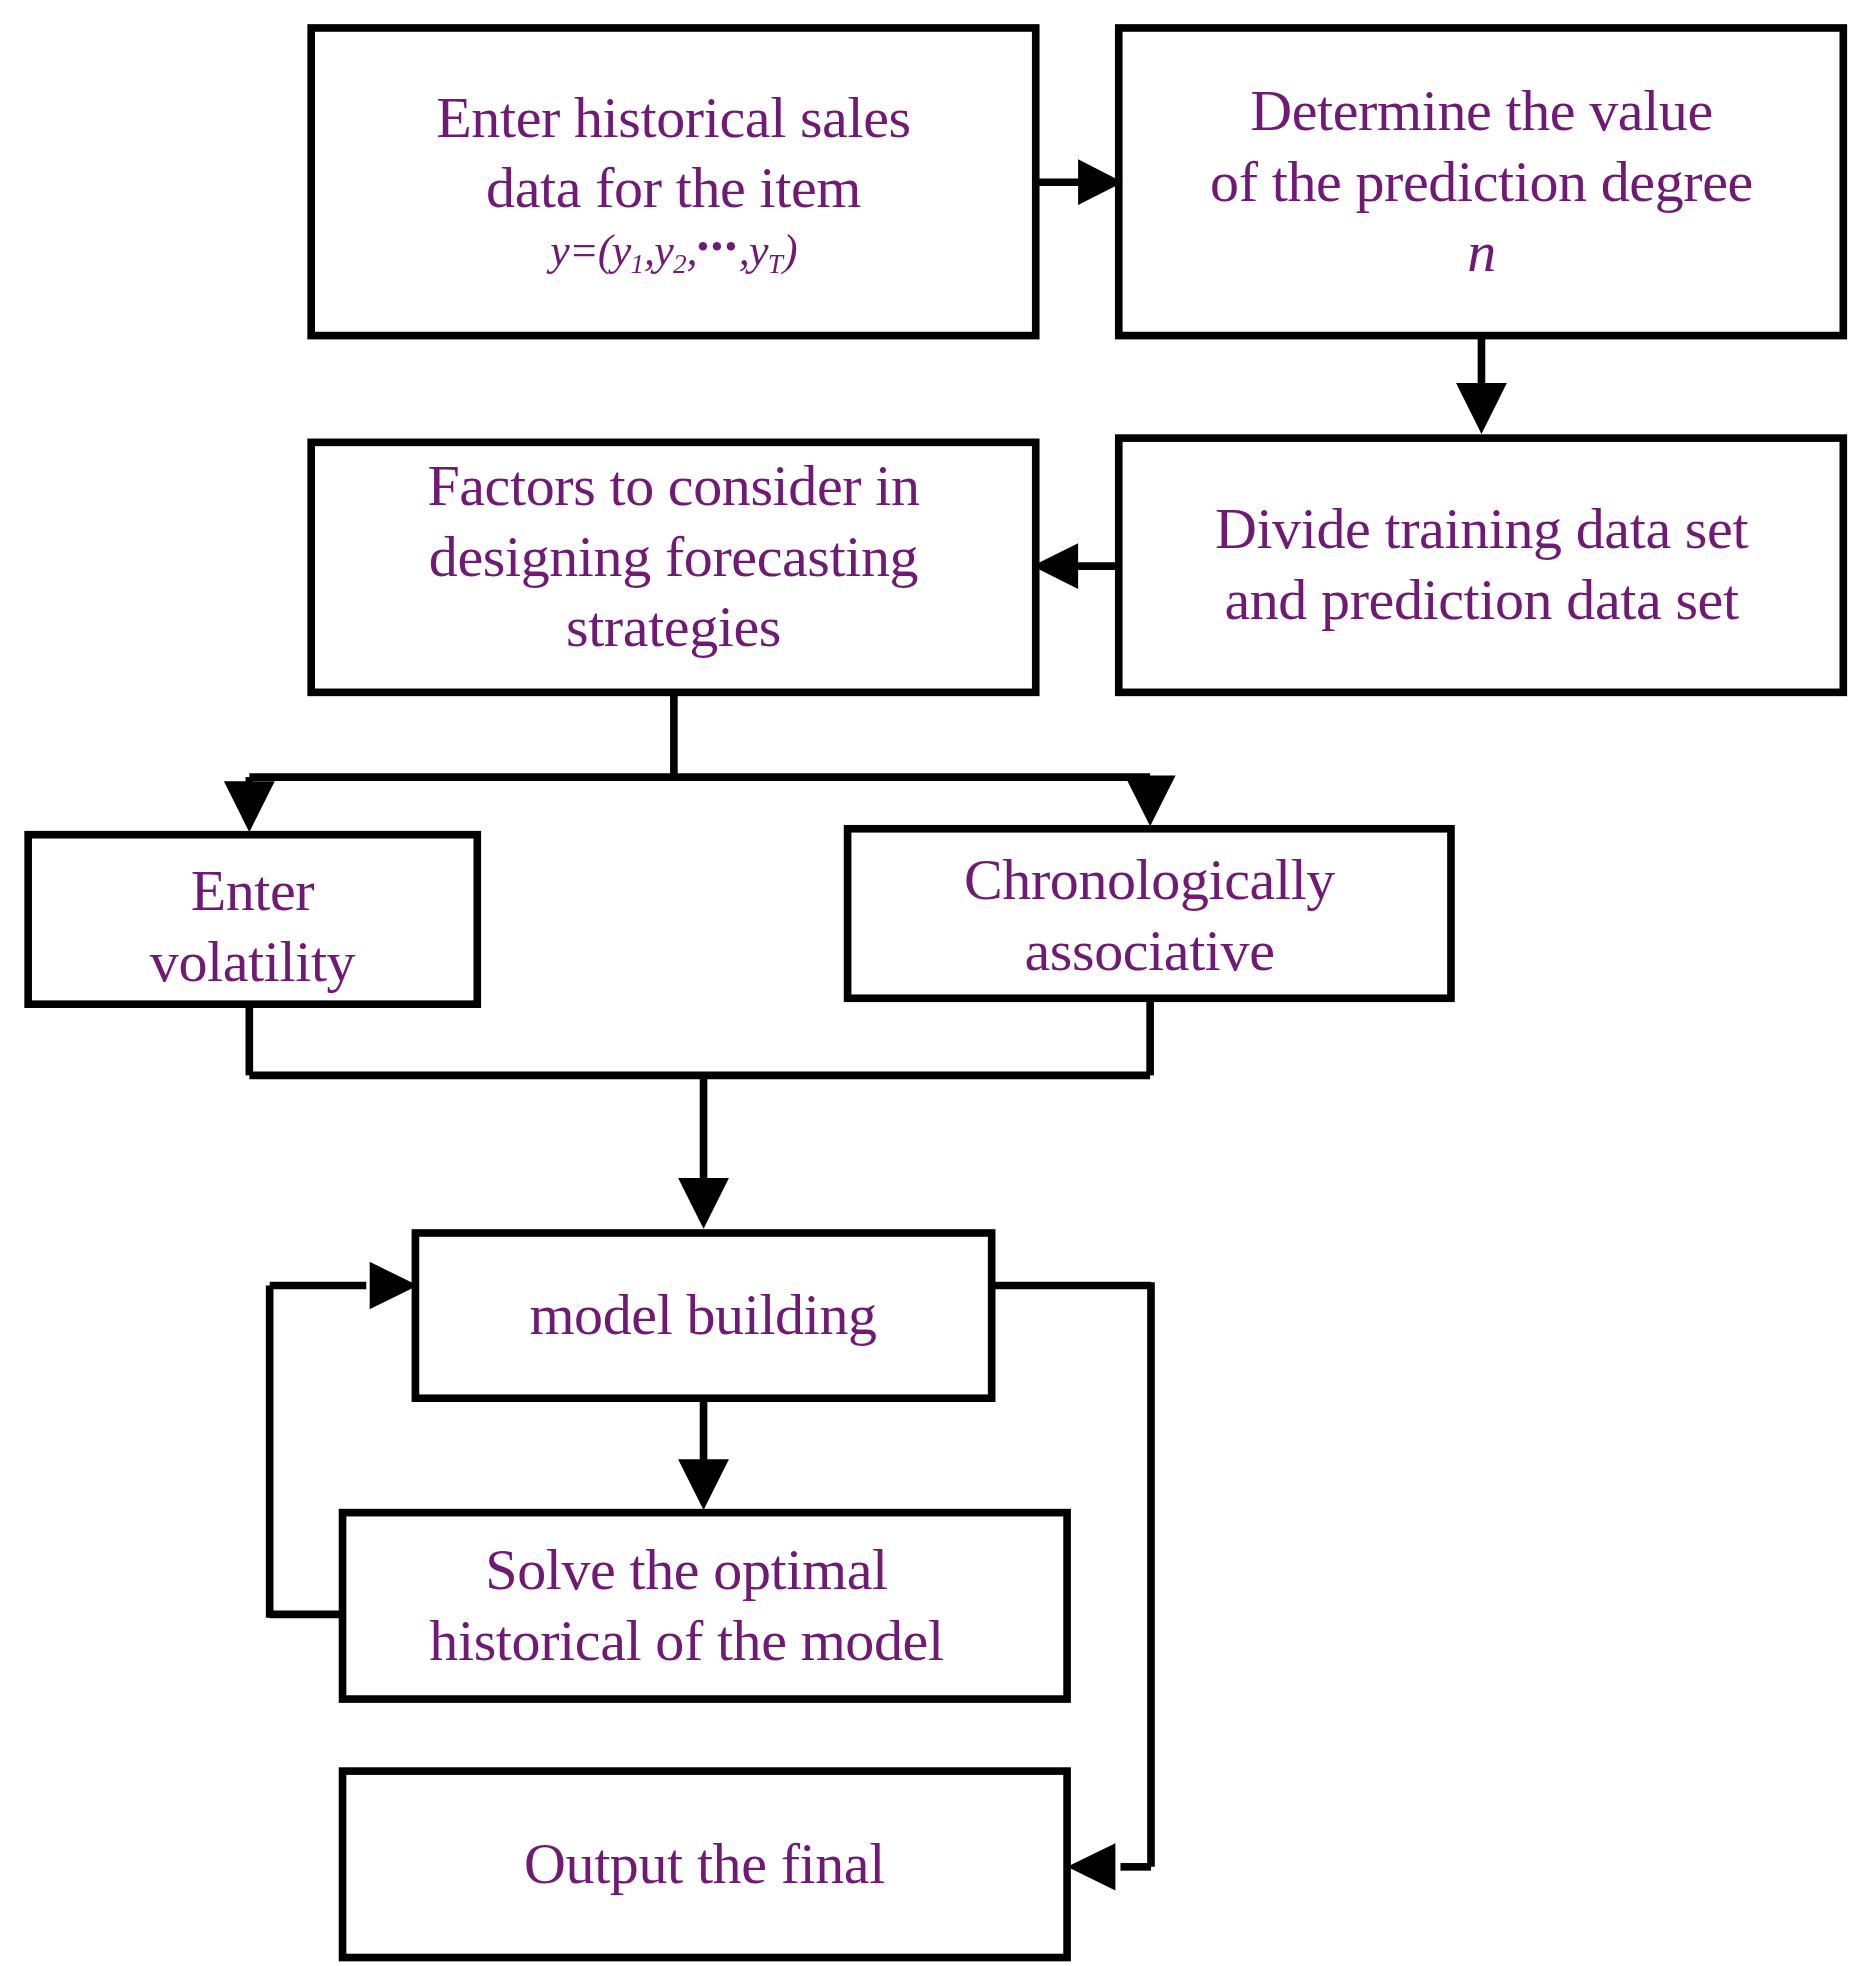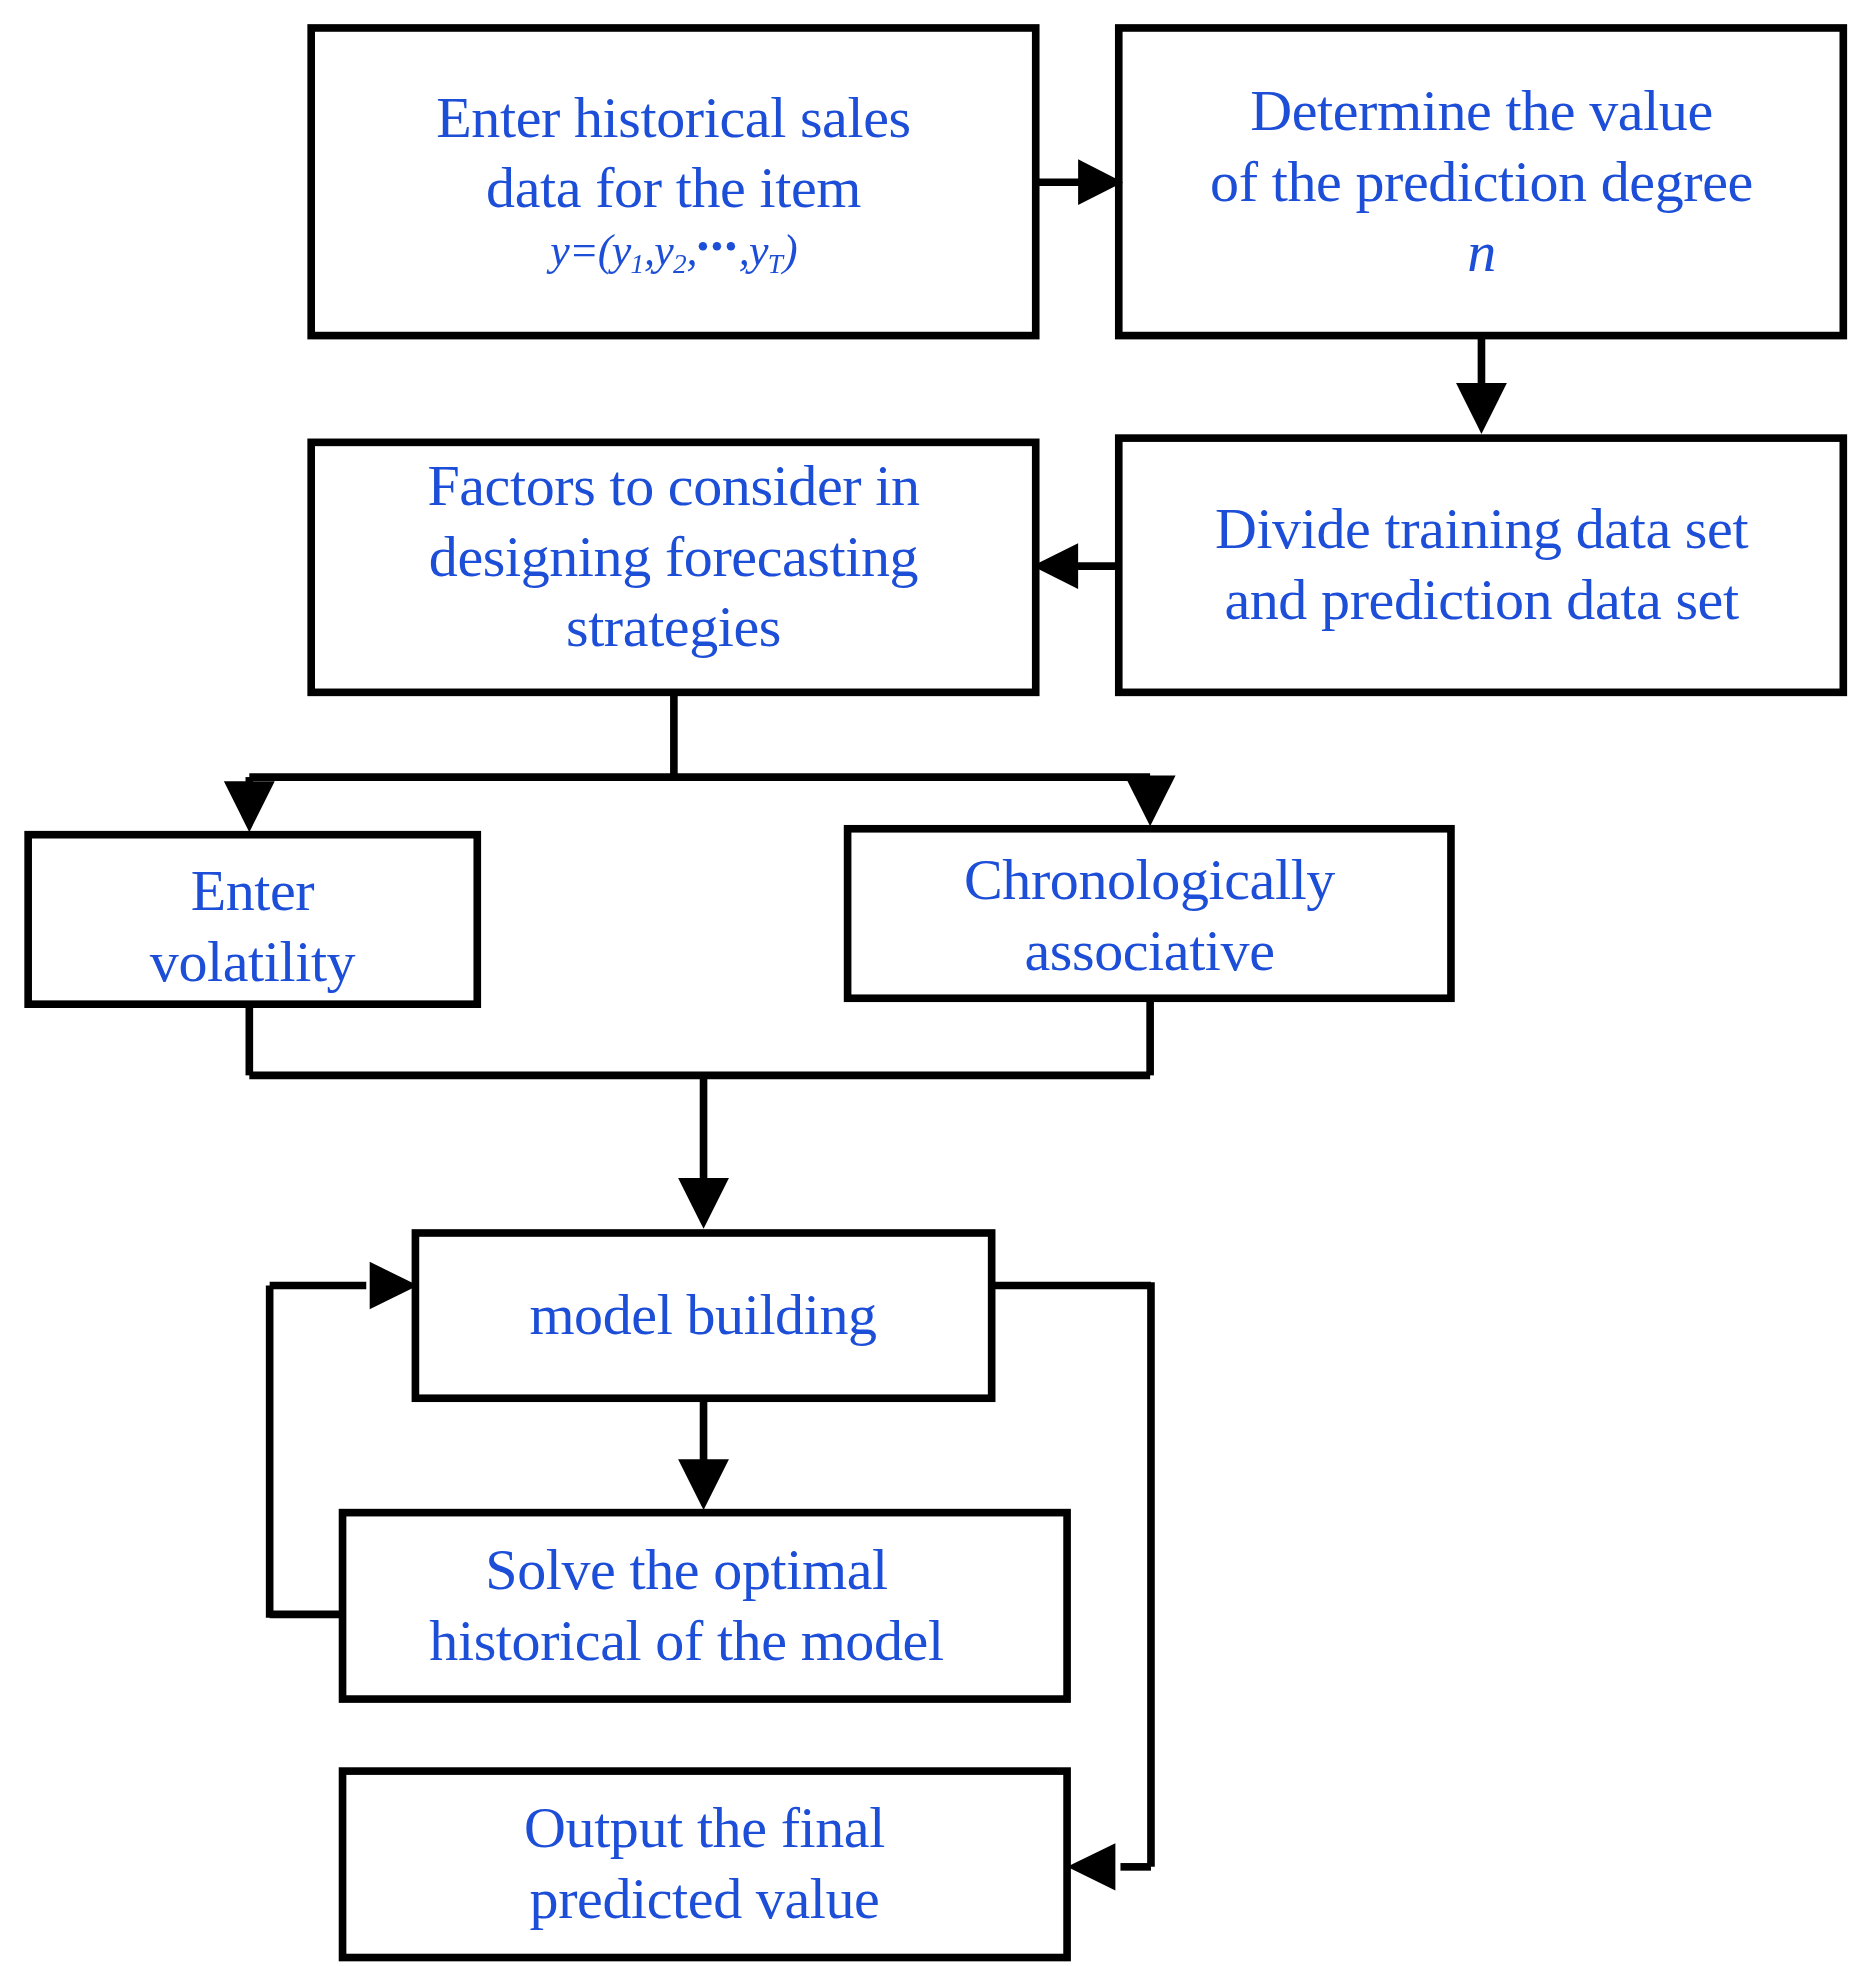--- a/index.html
+++ b/index.html
@@ -42,21 +42,21 @@
     fill: #000000;
     stroke: none;
   }
   .node-text {
     position: absolute;
     display: flex;
     flex-direction: column;
     align-items: center;
     justify-content: center;
     text-align: center;
-    color: #1d4ed8;
+    color: #701a75;
     font-family: "Liberation Serif", "DejaVu Serif", serif;
     font-size: 58px;
     line-height: 1.22;
     letter-spacing: -0.4px;
     pointer-events: none;
     white-space: nowrap;
   }
   .node-text .tline { display: block; }
   .formula {
     font-style: italic;
@@ -198,17 +198,16 @@
     <span class="tline">model building</span>
   </div>
 
   <div class="node-text" style="left:324px; top:1513px; width:725px; height:186px;">
     <span class="tline">Solve the optimal</span>
     <span class="tline">historical of the model</span>
   </div>
 
   <div class="node-text" style="left:342px; top:1771px; width:725px; height:186px;">
     <span class="tline">Output the final</span>
-    <span class="tline">predicted value</span>
   </div>
 
 </div>
 
 
 </body></html>

